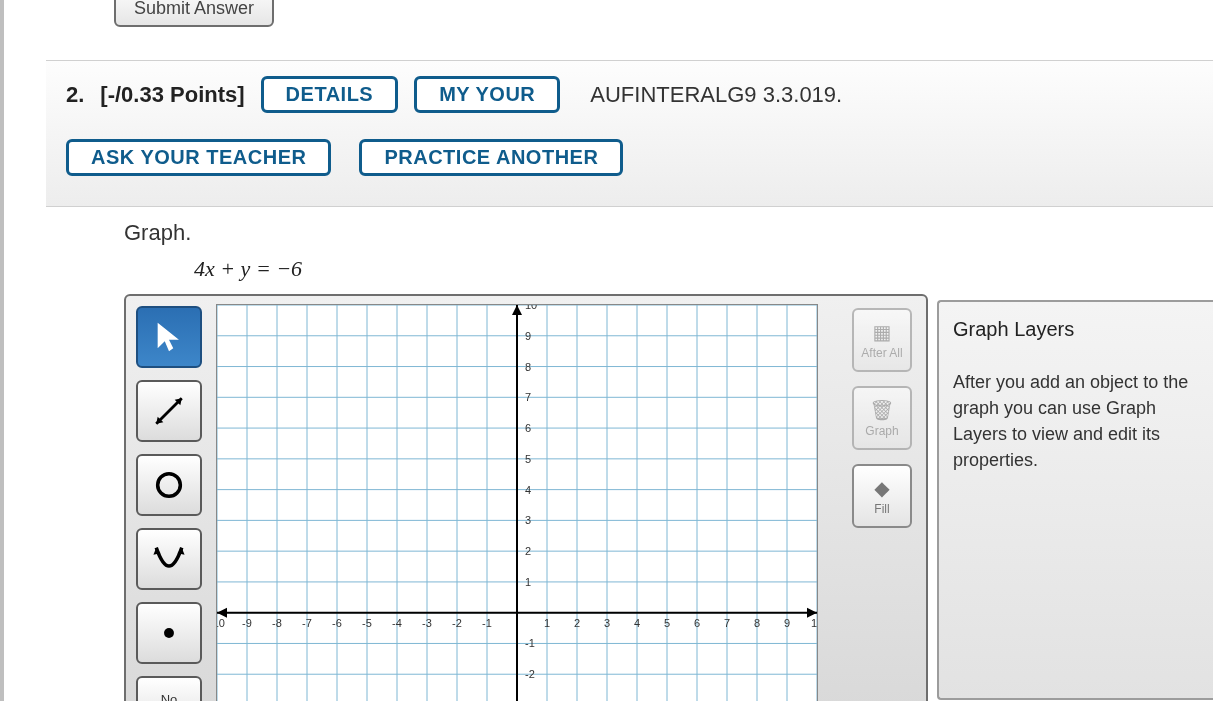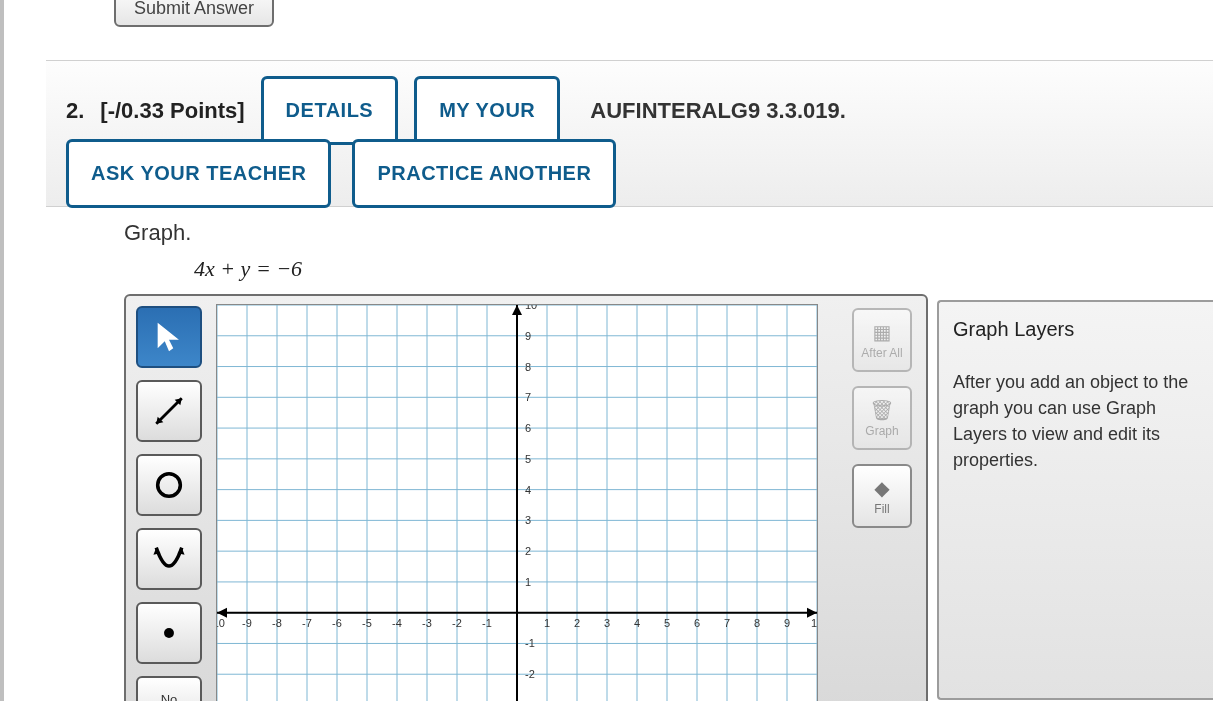--- a/index.html
+++ b/index.html
@@ -7,23 +7,23 @@
   
   .submit-btn{position:absolute;left:110px;top:-10px;border:2px solid #6e6e6e;border-radius:6px;
     background:linear-gradient(#fafafa,#e6e6e6);padding:6px 18px;font-size:18px;color:#444;cursor:pointer}
   
   .qhdr{position:absolute;left:42px;top:60px;right:0;height:145px;
     background:linear-gradient(#fdfdfd,#ededed);border-top:1px solid #d0d0d0;border-bottom:1px solid #d0d0d0}
   .qhdr-row1{position:absolute;left:20px;top:15px;display:flex;align-items:center;gap:16px}
   .qnum{font-weight:bold;font-size:22px}
   .points{font-weight:bold;font-size:22px;}
   .hbtn{border:3px solid #0f5c8c;border-radius:6px;background:#fff;color:#0f5c8c;font-weight:bold;
-    font-size:20px;padding:20px 22px;cursor:pointer;letter-spacing:0.5px}
-  .textref{font-weight:bold;font-size:22px;color:#333;margin-left:14px}
-  .qhdr-row2{position:absolute;left:20px;top:78px;display:flex;gap:21px}
+    font-size:20px;padding:4px 22px;cursor:pointer;letter-spacing:0.5px}
+  .textref{font-weight:normal;font-size:22px;color:#333;margin-left:14px}
+  .qhdr-row2{position:absolute;left:20px;top:78px;display:flex;gap:28px}
   
   .body-area{position:absolute;left:120px;top:220px;right:0}
   .prompt{font-size:22px;color:#333;margin-bottom:10px}
   .equation{font-size:22px;font-style:italic;margin-left:70px;margin-bottom:12px;font-family:'Times New Roman',serif}
   
   .graph-wrap{position:relative;border:2px solid #6e6e6e;border-radius:6px;width:800px;height:410px;
     background:linear-gradient(#f0f0f0,#d9d9d9);overflow:hidden}
   .tool-col{position:absolute;left:10px;top:10px;width:68px;display:flex;flex-direction:column;gap:12px}
   .tool-btn{width:62px;height:58px;border:2px solid #5a5a5a;border-radius:6px;
     background:linear-gradient(#ffffff,#dcdcdc);display:flex;align-items:center;justify-content:center;

